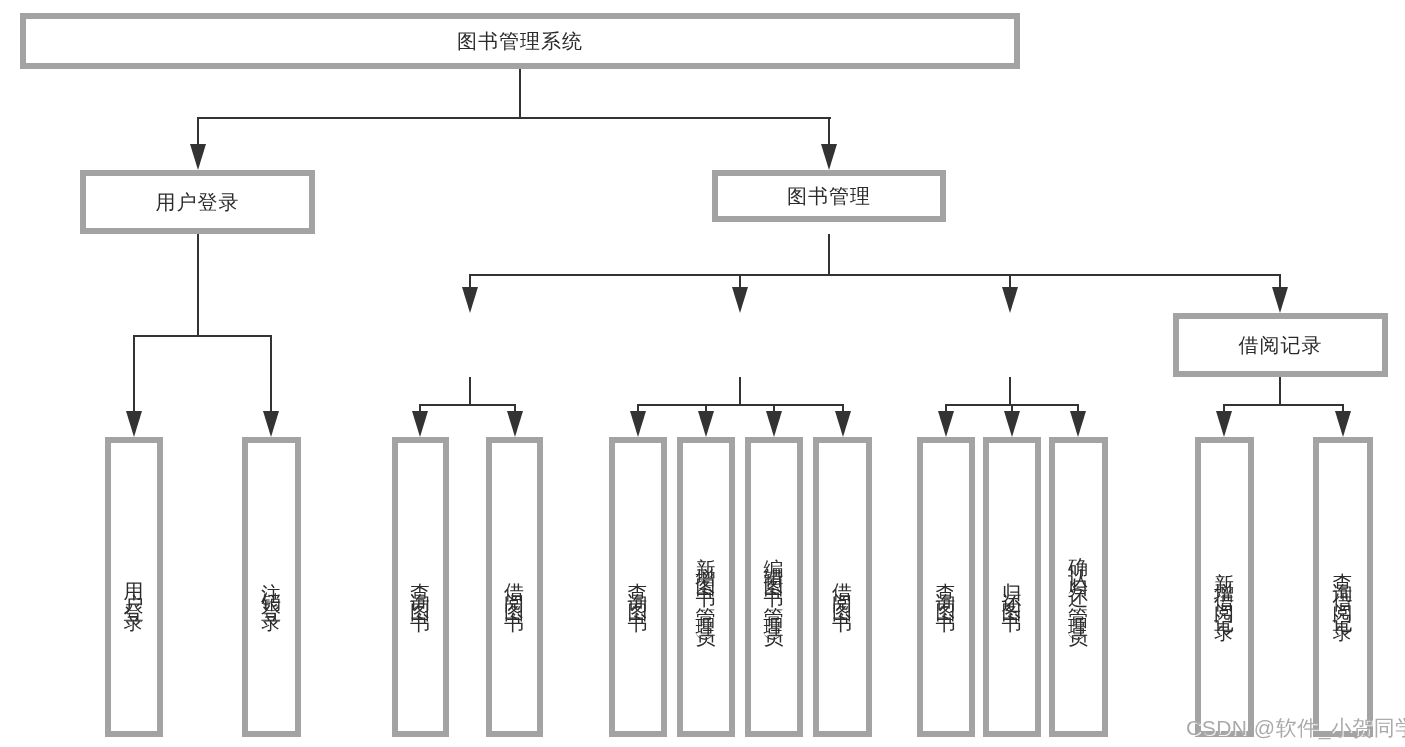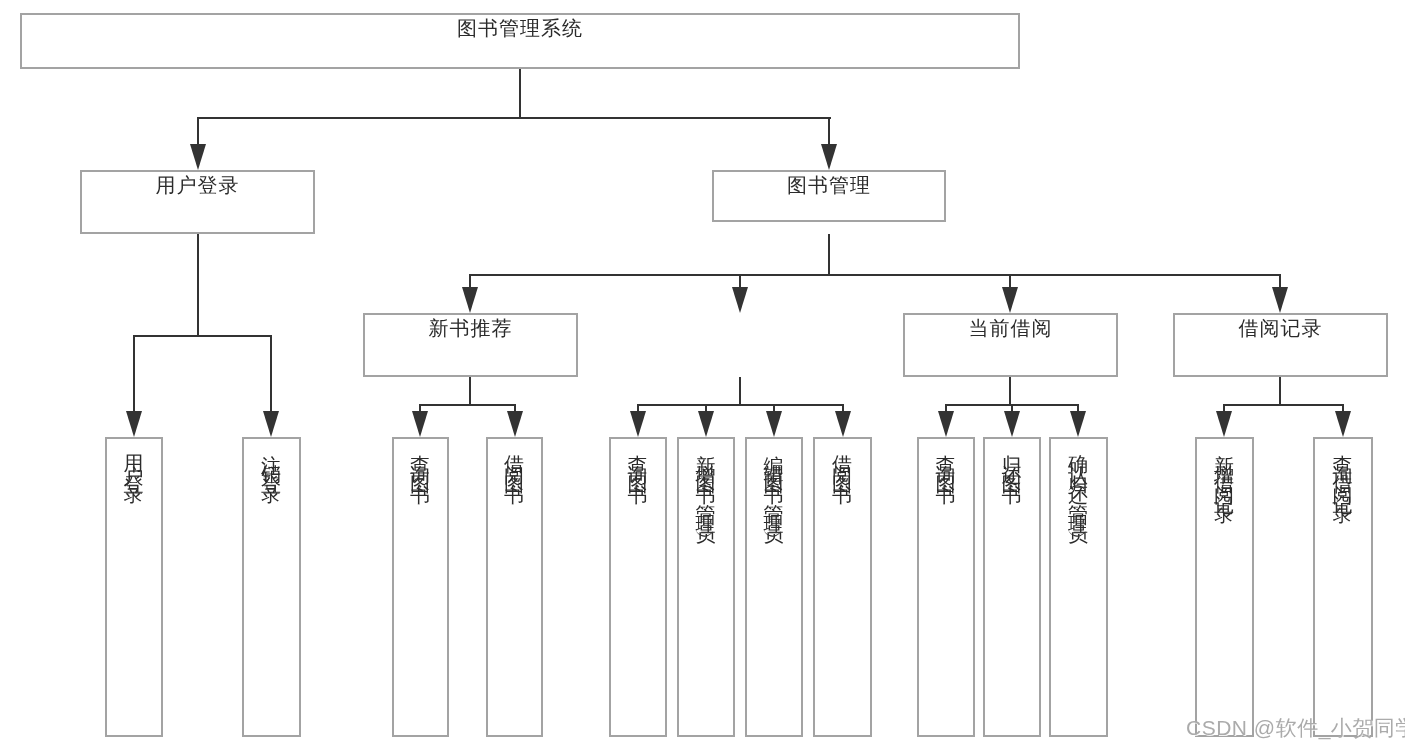--- a/index.html
+++ b/index.html
@@ -1,22 +1,22 @@
 <!DOCTYPE html>
 <html><head>
 <meta charset="utf-8">
 <style>
   html,body{margin:0;padding:0;background:#ffffff;}
   #canvas{
     position:relative;width:1405px;height:747px;background:#ffffff;overflow:hidden;
     font-family:"Liberation Sans", sans-serif;color:#2b2b2b;
   }
   .box{
-    position:absolute;box-sizing:border-box;border:2px solid #a3a3a3;background:#ffffff;
-    display:flex;justify-content:center;
+    position:absolute;box-sizing:border-box;border:6px solid #a3a3a3;background:#ffffff;
+    display:flex;align-items:center;justify-content:center;
   }
   .hbox{font-size:20px;letter-spacing:1px;}
   .vbox .vtext{
     writing-mode:vertical-rl;text-orientation:mixed;
     font-size:20px;letter-spacing:10px;line-height:1;white-space:nowrap;
   }
   .vline,.hline{position:absolute;background:#333333;}
   .vline{width:2px;}
   .hline{height:2px;}
   .arrow{
@@ -65,26 +65,20 @@
   <div class="hline" style="left:469px;top:274px;width:812px"></div>
   <div class="vline" style="left:469px;top:274px;height:15px"></div>
   <div class="vline" style="left:739px;top:274px;height:15px"></div>
   <div class="vline" style="left:1009px;top:274px;height:15px"></div>
   <div class="vline" style="left:1279px;top:274px;height:15px"></div>
   <div class="arrow" style="left:462px;top:287px"></div>
   <div class="arrow" style="left:732px;top:287px"></div>
   <div class="arrow" style="left:1002px;top:287px"></div>
   <div class="arrow" style="left:1272px;top:287px"></div>
 
-  <div class="box hbox" style="left:363px;top:313px;width:215px;height:64px">
-    <span>新书推荐</span>
-  </div>
-  <div class="box hbox" style="left:903px;top:313px;width:215px;height:64px">
-    <span>当前借阅</span>
-  </div>
   <div class="box hbox" style="left:1173px;top:313px;width:215px;height:64px">
     <span>借阅记录</span>
   </div>
 
   <div class="vline" style="left:469px;top:377px;height:28px"></div>
   <div class="hline" style="left:419px;top:404px;width:97px"></div>
   <div class="vline" style="left:419px;top:404px;height:10px"></div>
   <div class="vline" style="left:514px;top:404px;height:10px"></div>
   <div class="arrow" style="left:412px;top:411px"></div>
   <div class="arrow" style="left:507px;top:411px"></div>

